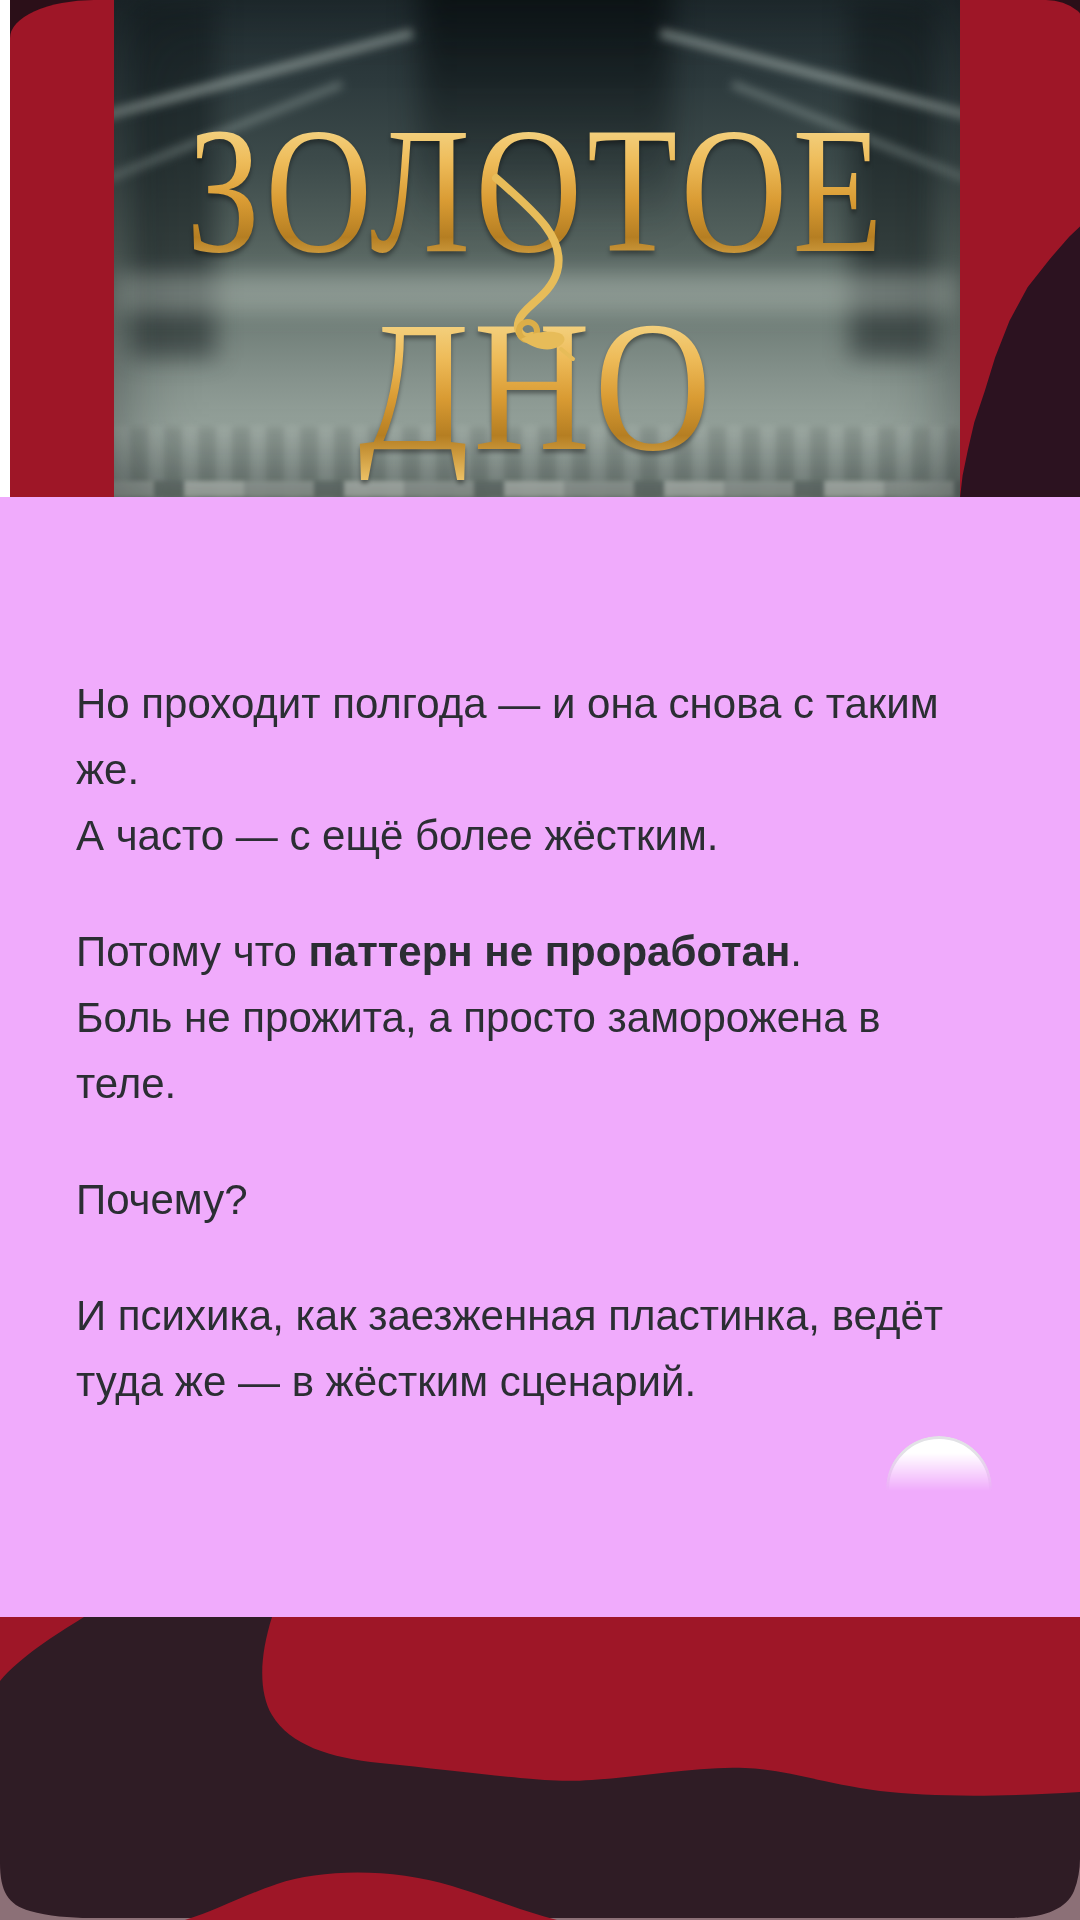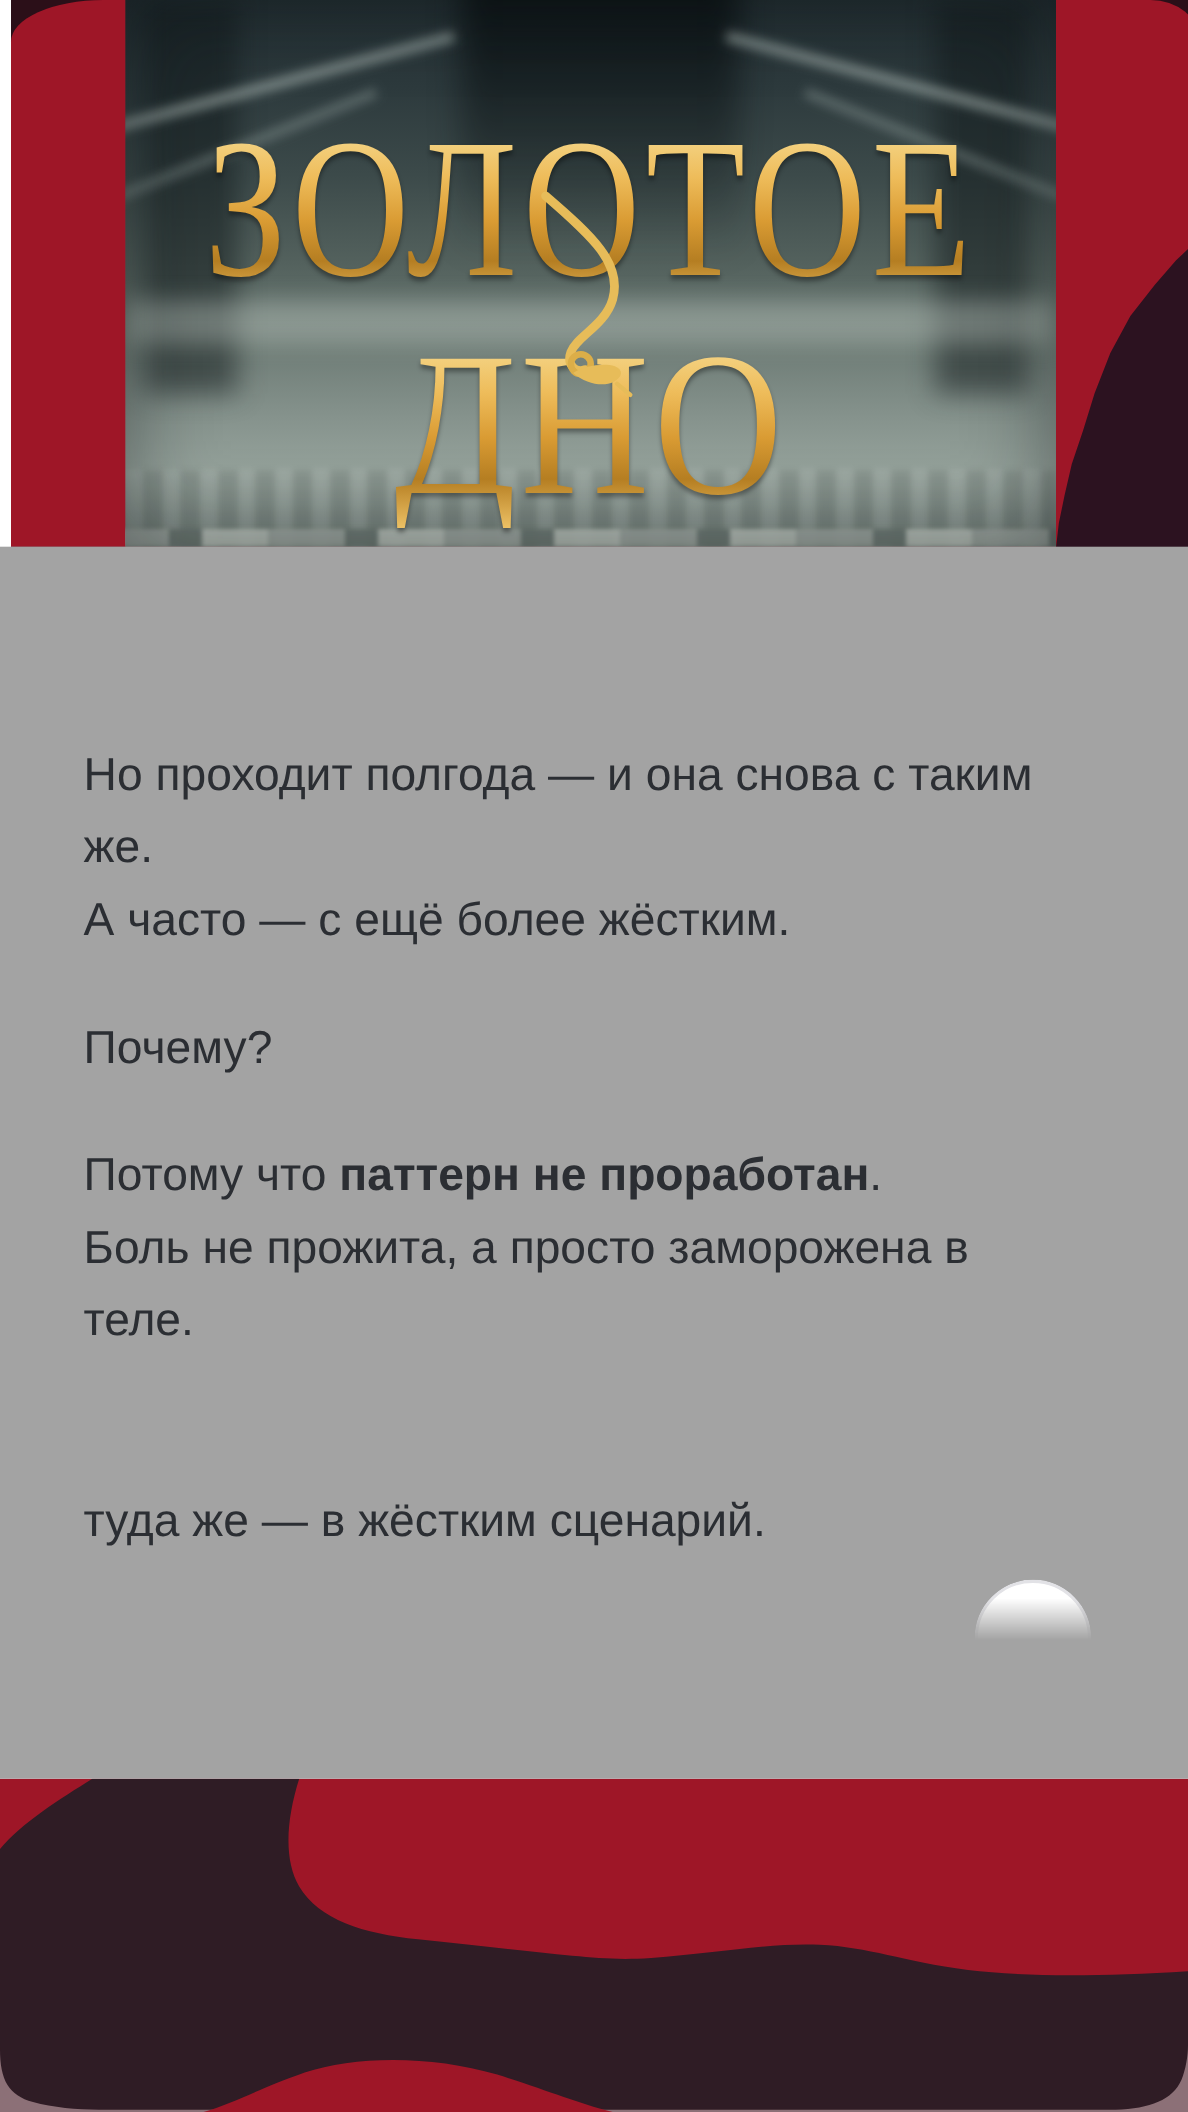--- a/index.html
+++ b/index.html
@@ -34,21 +34,21 @@
   .poster-title{position:absolute;left:0;top:0;width:100%;height:100%;}
   .title-line{position:absolute;width:100%;text-align:center;font-family:"Liberation Serif",serif;font-weight:400;
     background:linear-gradient(180deg,#f8e3a0 0%,#eebc5a 34%,#d99b33 56%,#b57e22 76%,#edc165 100%);
     -webkit-background-clip:text;background-clip:text;color:transparent;
     filter:drop-shadow(0 3px 2px rgba(0,0,0,.38));transform-origin:top center;}
   .title-line1{top:100px;font-size:148px;line-height:1;letter-spacing:5px;transform:scaleY(1.22);}
   .title-line2{top:294px;font-size:162px;line-height:1;letter-spacing:4px;transform:scaleY(1.15);}
   .snake-svg{position:absolute;left:0;top:0;}
 
   
-  .content{position:absolute;top:497px;left:0;width:1080px;height:1120px;background:#a3a3a3;}
+  .content{position:absolute;top:497px;left:0;width:1080px;height:1120px;background:#f0abfc;}
   .article{padding:174px 76px 0 76px;font-size:42px;line-height:66px;color:#2B2E33;}
   .article p{margin:0;}
   .article p + p{margin-top:50px;}
   .article strong{font-weight:700;}
 
   .scroll-fab{position:absolute;left:886px;top:1436px;width:106px;height:106px;border-radius:50%;
     background:#ffffff;border:3px solid #E2E2E6;box-sizing:border-box;
     -webkit-mask:linear-gradient(180deg,#000 16%,transparent 52%);
     mask:linear-gradient(180deg,#000 16%,transparent 52%);}
 
@@ -84,23 +84,23 @@
         <path d="M407,339 C419,349 434,352 444,347 C452,343 453,336 445,333 C435,330 418,332 407,339 Z" fill="#e7bc59"></path>
         <path d="M447,349 L459,359" stroke="#e7bc59" stroke-width="4" stroke-linecap="round"></path>
       </svg>
     </div>
   </div>
 </div>
 
 <div class="content">
   <div class="article" id="article-text">
       <p><span>Но проходит полгода — и она снова с таким</span><br><span>же.</span><br><span>А часто — с ещё более жёстким.</span></p>
+      <p><span>Потому что </span><strong>паттерн не проработан</strong><span>.</span><br><span>Боль не прожита, а просто заморожена в</span><br><span>теле.</span></p>
       <p><span>Почему?</span></p>
-      <p><span>Потому что </span><strong>паттерн не проработан</strong><span>.</span><br><span>Боль не прожита, а просто заморожена в</span><br><span>теле.</span></p>
-      <p><br><span>туда же — в жёстким сценарий.</span></p>
+      <p><span>И психика, как заезженная пластинка, ведёт</span><br><span>туда же — в жёстким сценарий.</span></p>
     </div>
 </div>
 
 <div class="scroll-fab"></div>
 
 <div class="bottom">
   <svg width="1080" height="303" viewBox="0 0 1080 303">
     <rect x="0" y="0" width="1080" height="303" fill="#8C7077"></rect>
     <rect x="0" y="0" width="1080" height="205" fill="#9E1627"></rect>
     <path fill="#2F1C25" d="M84,0

